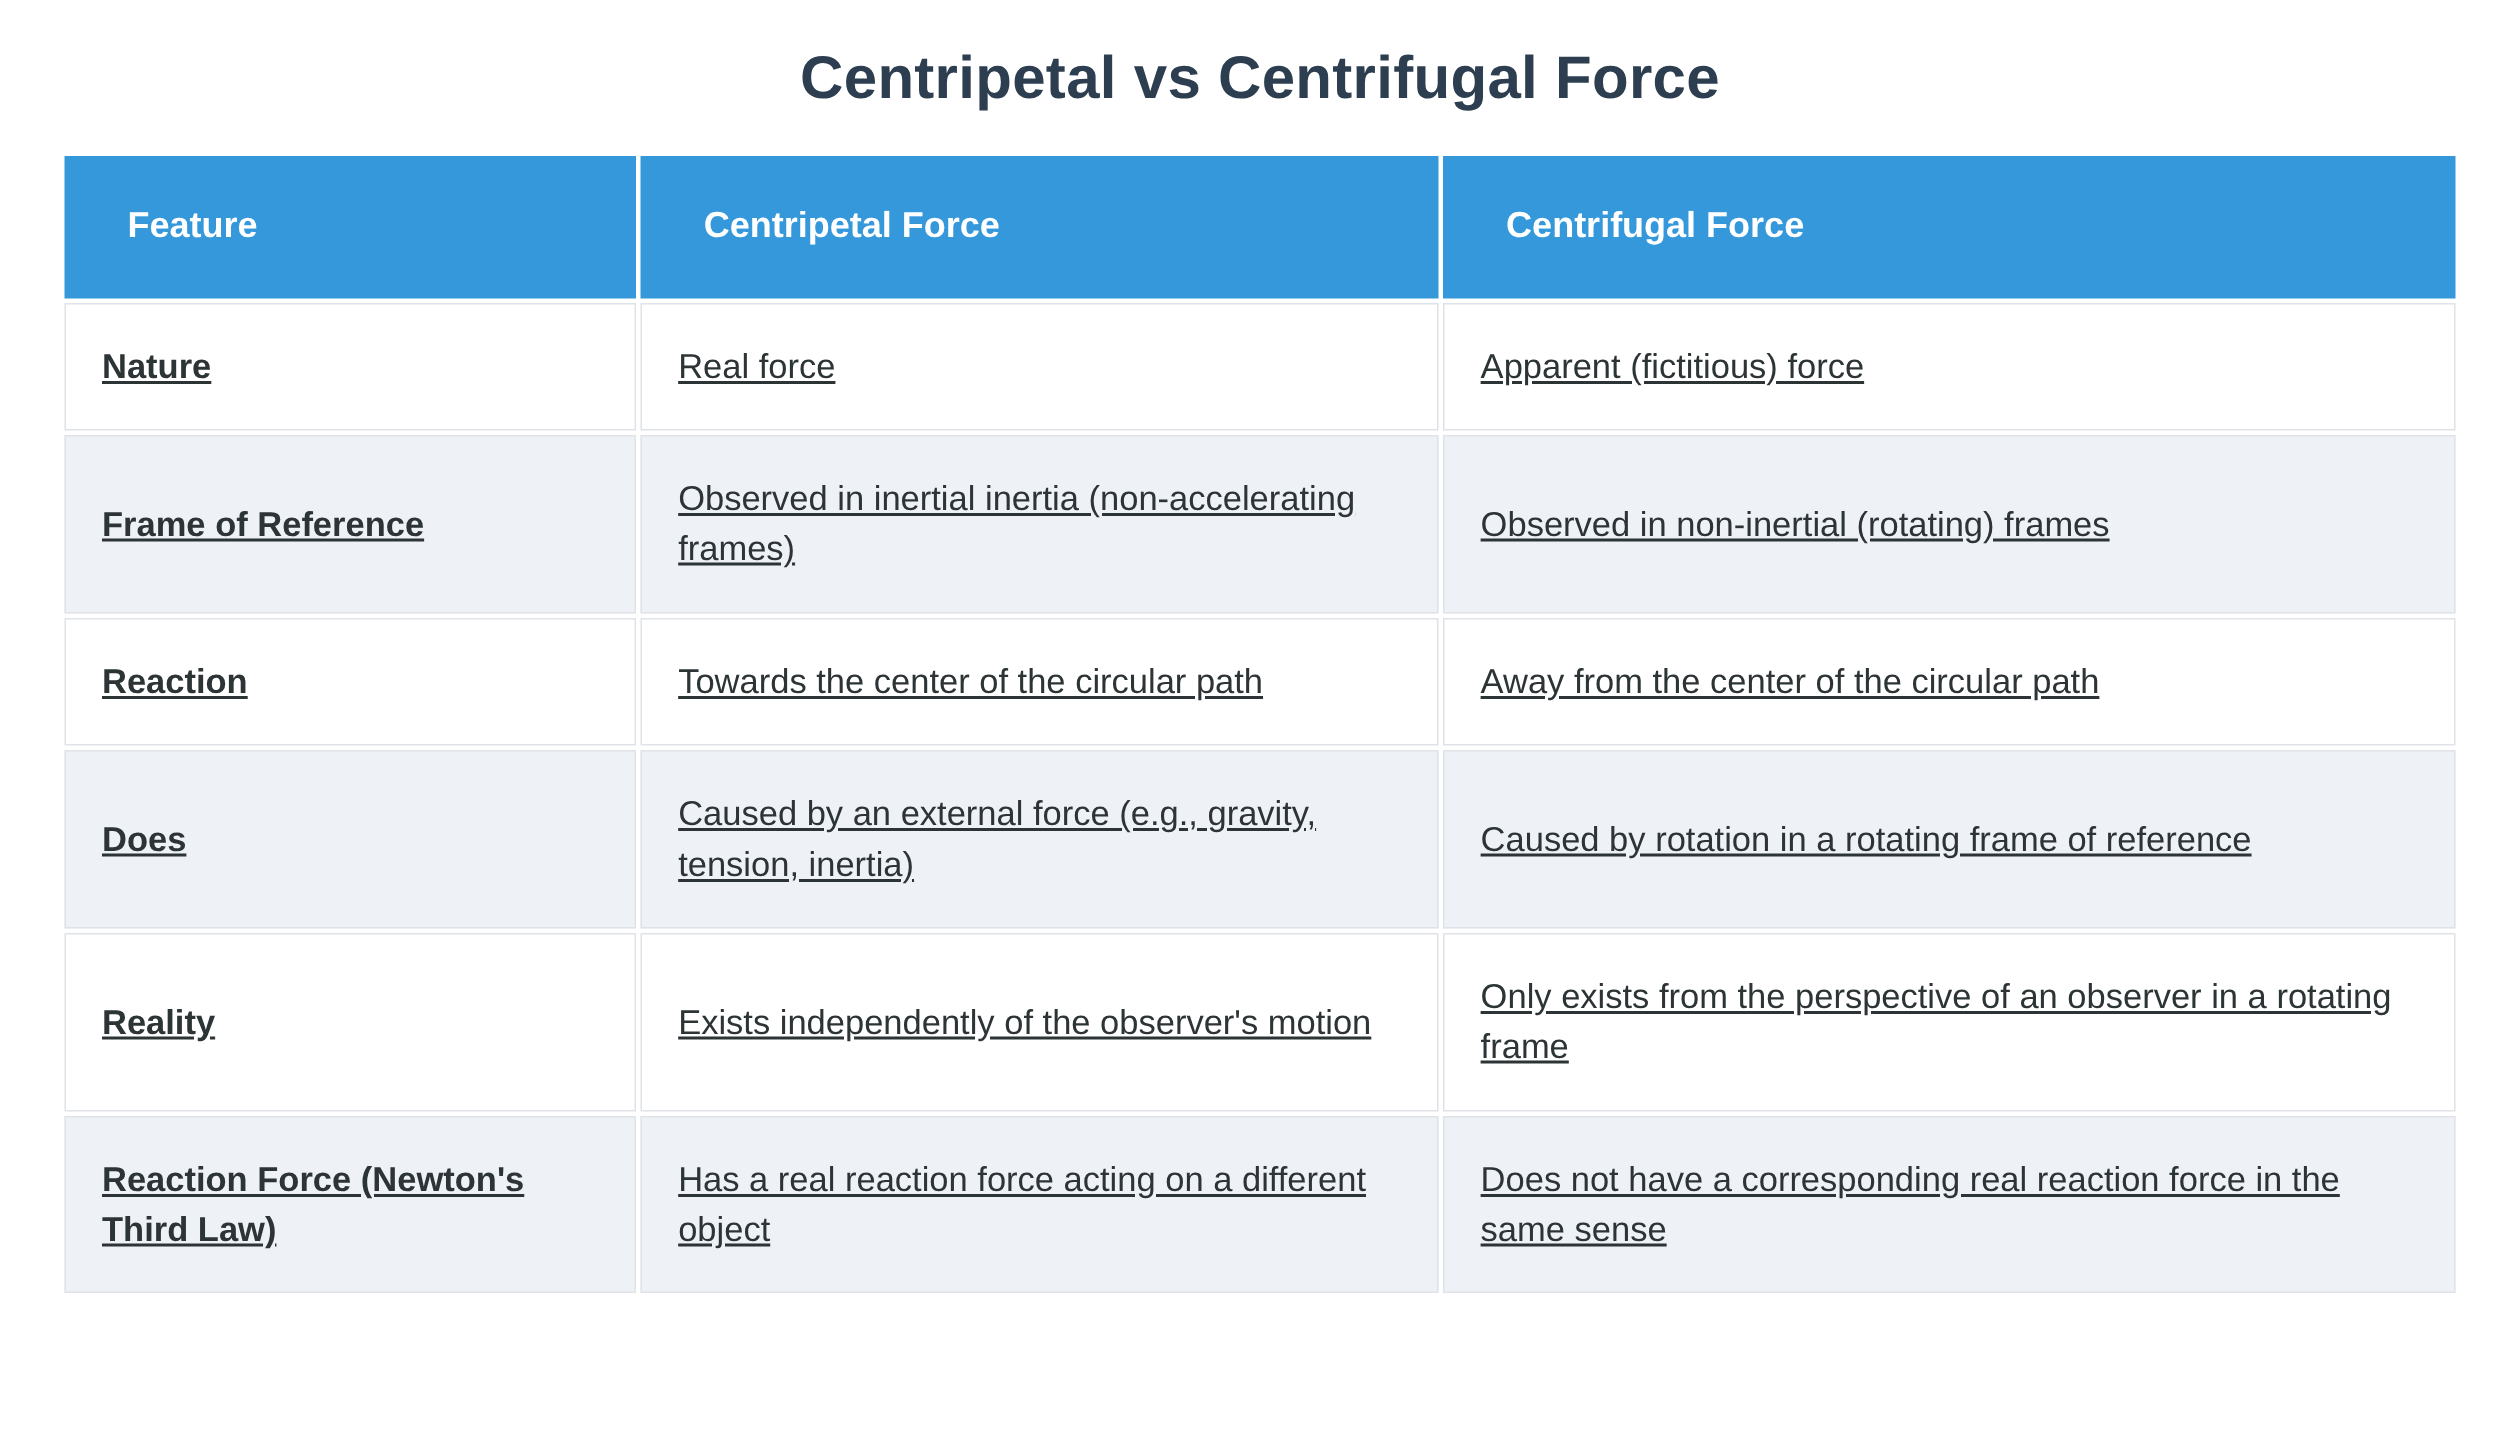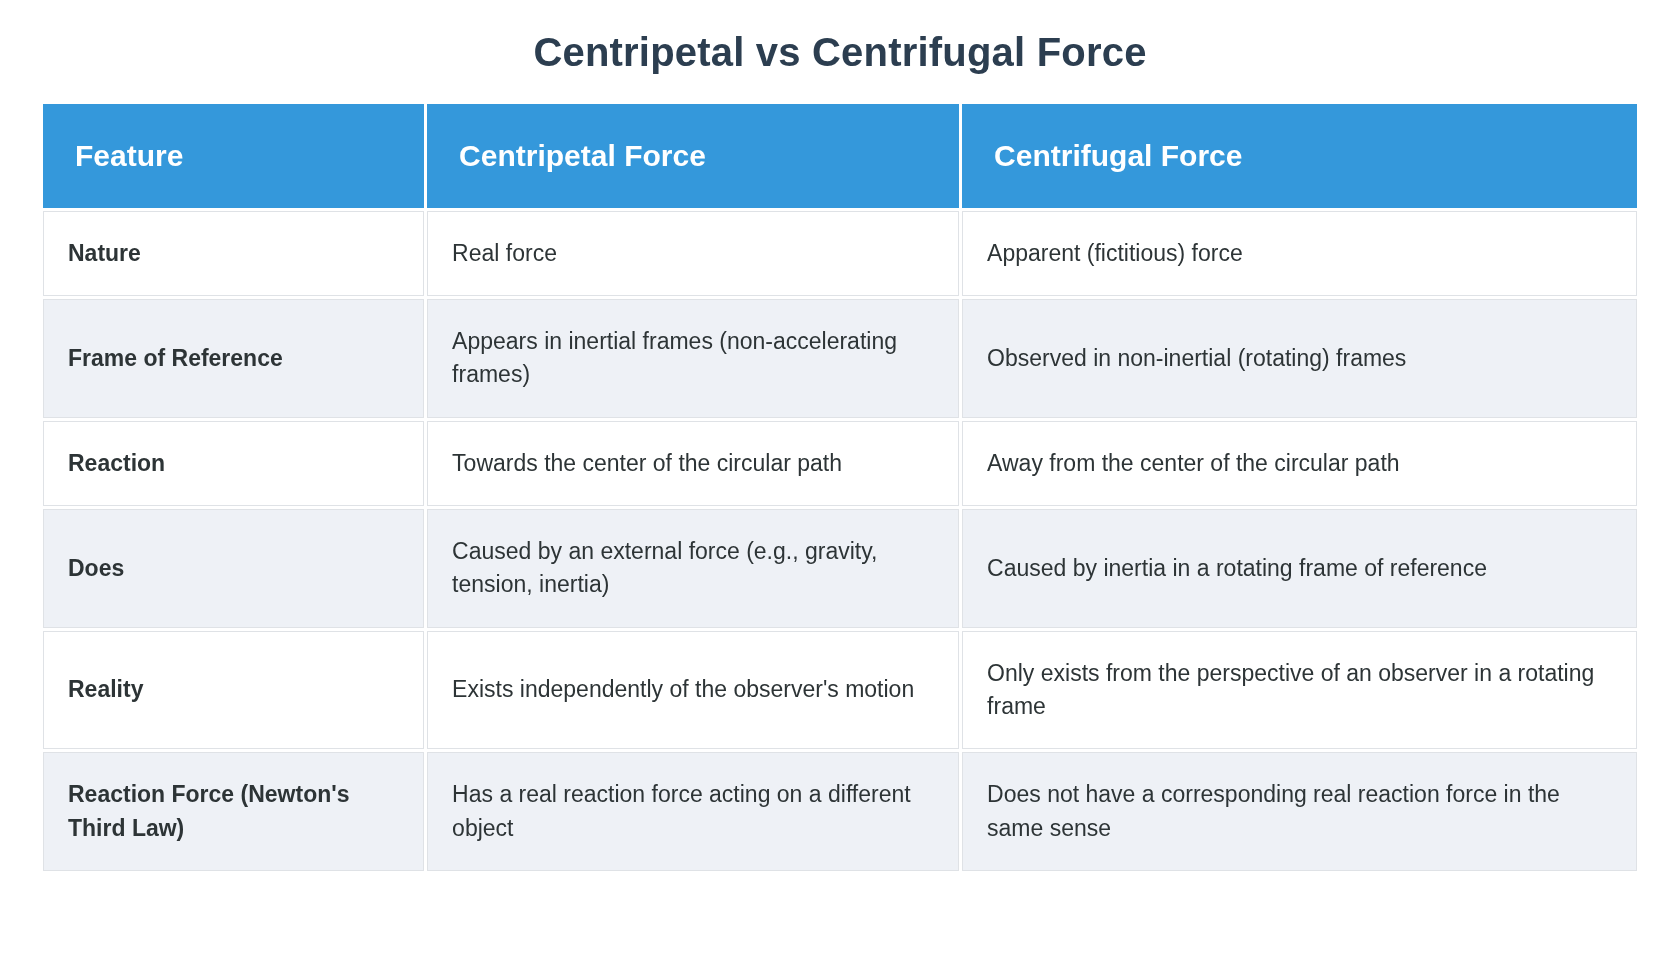--- a/index.html
+++ b/index.html
@@ -47,27 +47,28 @@
     text-align: left;
     vertical-align: middle;
     font-size: 23px;
     line-height: 1.45;
     padding: 25px 24px;
   }
   thead th {
     background: var(--header-bg);
     color: var(--header-text);
     font-weight: bold;
-    font-size: 30px;
-    padding: 30px 32px;
+    font-size: 24px;
+    padding: 30px 42px;
     border: none;
   }
   tbody td {
     border: 1px solid var(--border);
     background: var(--row-bg);
+    text-decoration: underline;
   }
   tbody tr:nth-child(even) td {
     background: var(--row-alt-bg);
   }
   td.feature-cell {
     font-weight: bold;
   }
 </style>
 </head>
 <body>
@@ -89,32 +90,32 @@
       </tr>
     </thead>
     <tbody>
       <tr>
         <td class="feature-cell">Nature</td>
         <td>Real force</td>
         <td>Apparent (fictitious) force</td>
       </tr>
       <tr>
         <td class="feature-cell">Frame of Reference</td>
-        <td>Appears in inertial frames (non-accelerating frames)</td>
+        <td>Observed in inertial inertia (non-accelerating frames)</td>
         <td>Observed in non-inertial (rotating) frames</td>
       </tr>
       <tr>
         <td class="feature-cell">Reaction</td>
         <td>Towards the center of the circular path</td>
         <td>Away from the center of the circular path</td>
       </tr>
       <tr>
         <td class="feature-cell">Does</td>
         <td>Caused by an external force (e.g., gravity, tension, inertia)</td>
-        <td>Caused by inertia in a rotating frame of reference</td>
+        <td>Caused by rotation in a rotating frame of reference</td>
       </tr>
       <tr>
         <td class="feature-cell">Reality</td>
         <td>Exists independently of the observer's motion</td>
         <td>Only exists from the perspective of an observer in a rotating frame</td>
       </tr>
       <tr>
         <td class="feature-cell">Reaction Force (Newton's Third Law)</td>
         <td>Has a real reaction force acting on a different object</td>
         <td>Does not have a corresponding real reaction force in the same sense</td>

